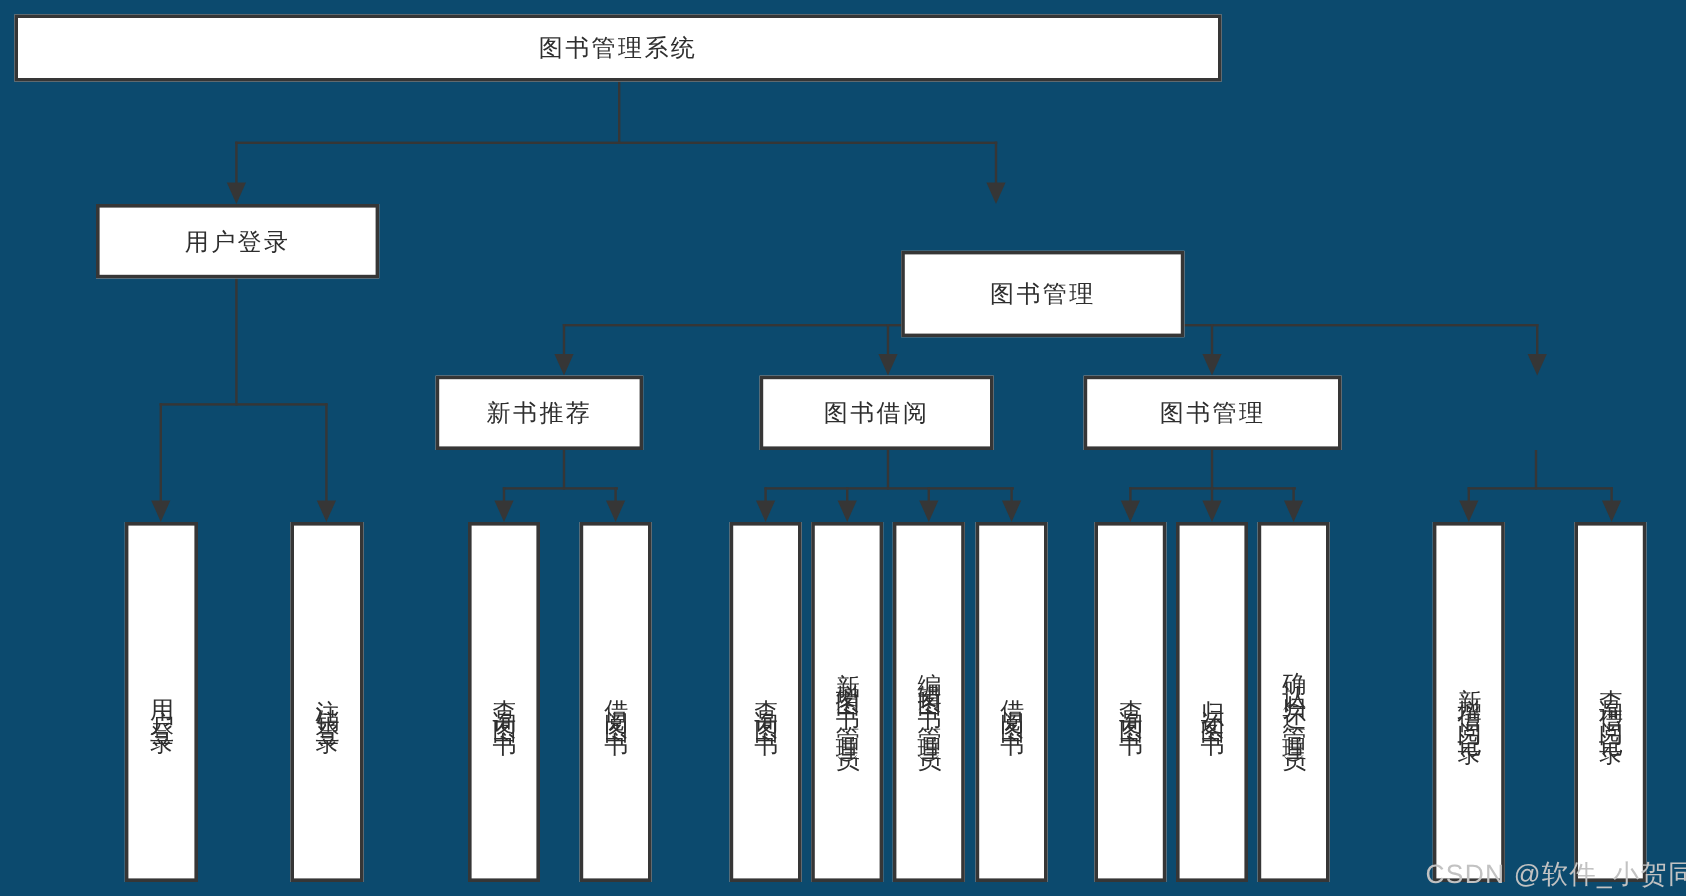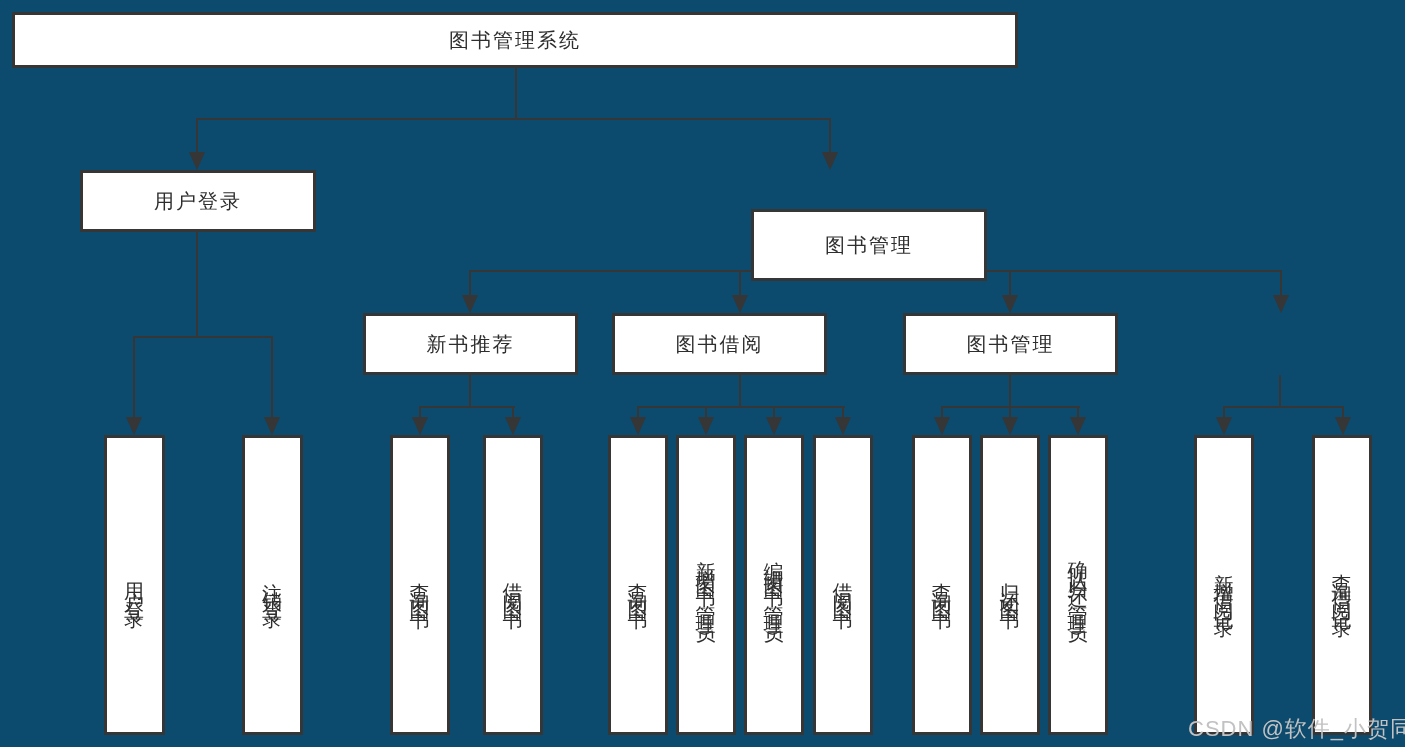--- a/index.html
+++ b/index.html
@@ -19,22 +19,22 @@
     background:#ffffff;
     border:3px solid #363636;
     display:flex;align-items:center;justify-content:center;
     font-size:20px;
     letter-spacing:2px;
     z-index:2;
   }
   .root{left:12px;top:12px;width:1006px;height:56px;}
   .n-login   {left:80px; top:170px;width:236px;height:62px;}
   .n-manage  {left:751px;top:170px;width:236px;height:72px;margin-top:39px;}
-  .n-recommend{left:363px;top:313px;width:215px;height:62px;}
-  .n-borrow   {left:612px;top:313px;width:215px;height:62px;text-align:right;}
+  .n-recommend{left:363px;top:313px;width:173px;height:62px;}
+  .n-borrow   {left:633px;top:313px;width:195px;height:62px;text-align:right;}
   .n-current  {left:903px;top:313px;width:215px;height:62px;}
   .n-records  {left:1173px;top:313px;width:215px;height:62px;}
   
   .leaf{
     position:absolute;
     top:435px;height:300px;width:60px;
     box-sizing:border-box;
     background:#ffffff;
     border:3px solid #363636;
     display:flex;align-items:center;justify-content:center;

